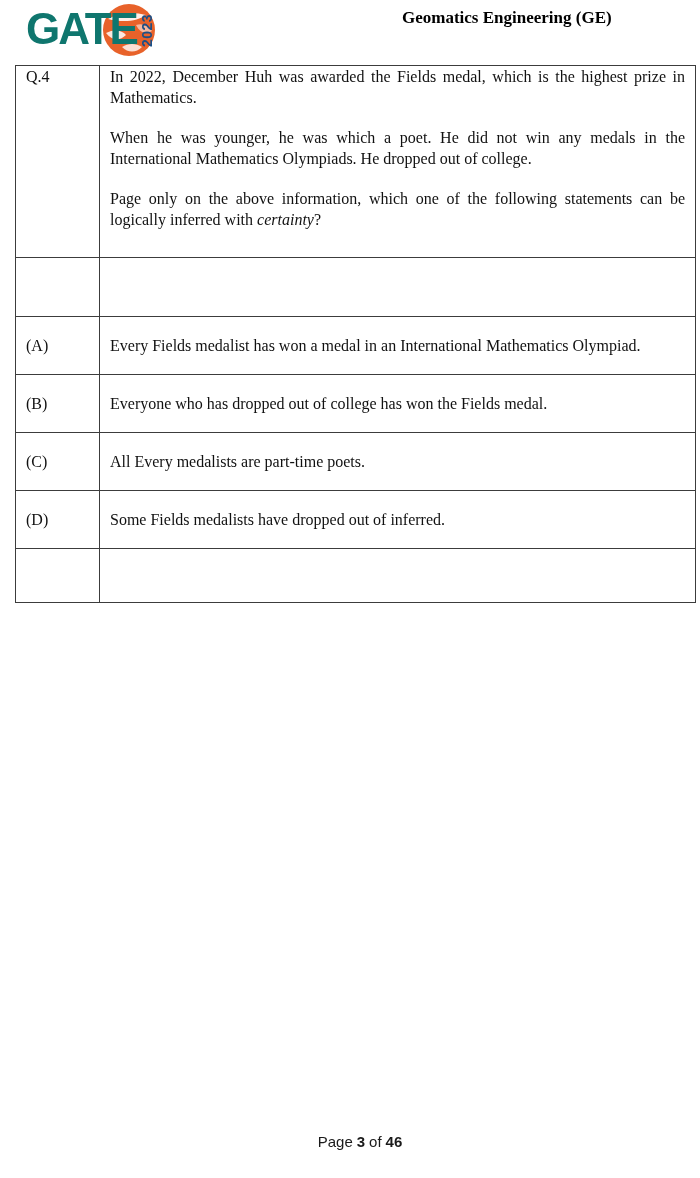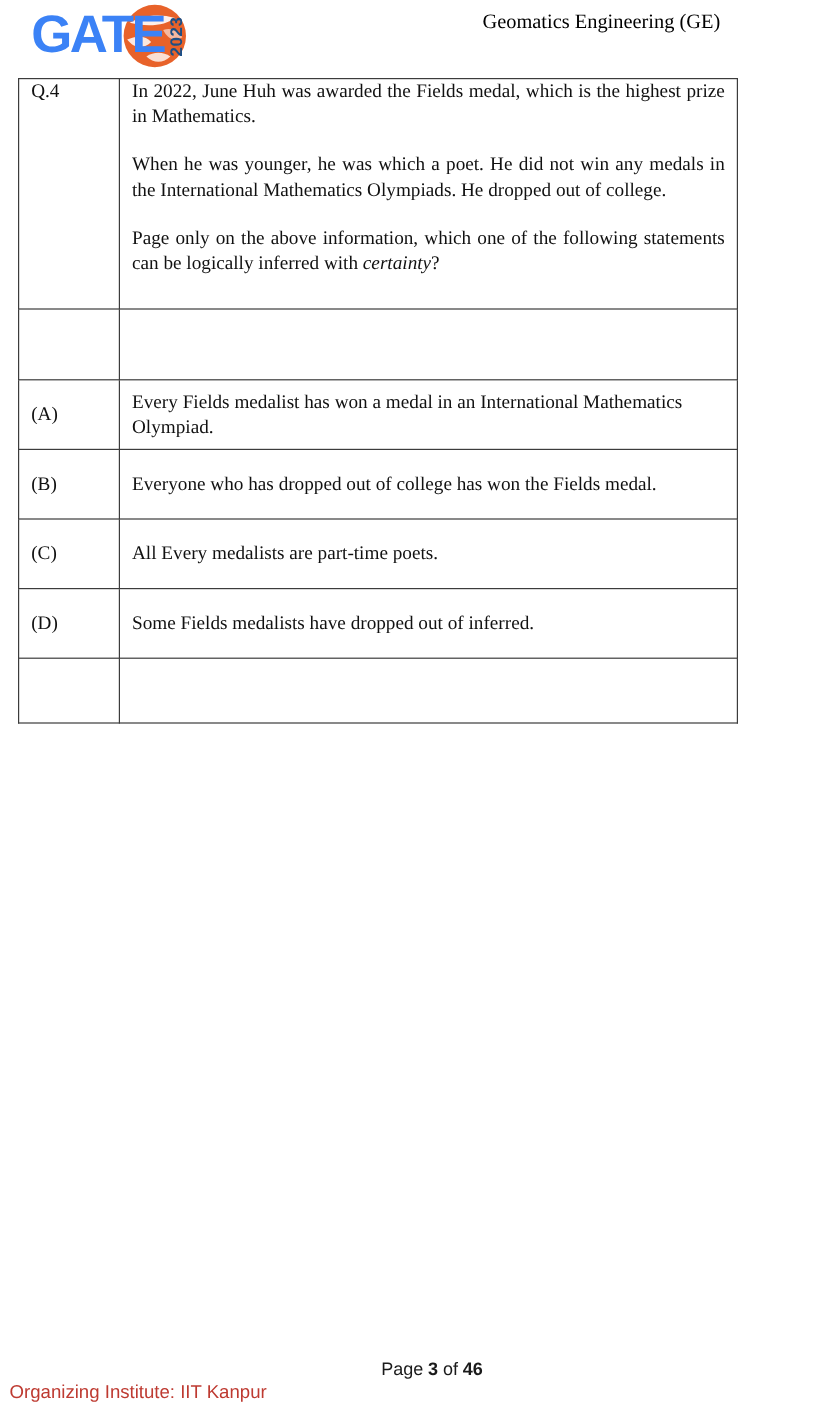--- a/index.html
+++ b/index.html
@@ -30,21 +30,21 @@
   }
   .logo .gate-word {
     position: absolute;
     left: 0;
     top: 2px;
     font-family: "Liberation Sans", sans-serif;
     font-weight: bold;
     font-size: 44px;
     line-height: 50px;
     letter-spacing: -2px;
-    color: #3b82f6;
+    color: #0f766e;
     z-index: 2;
   }
   .logo .year {
     position: absolute;
     left: 113px;
     top: 5px;
     width: 16px;
     height: 46px;
     font-family: "Liberation Sans", sans-serif;
     font-weight: bold;
@@ -53,32 +53,32 @@
     writing-mode: vertical-rl;
     transform: rotate(180deg);
     letter-spacing: 0.5px;
     z-index: 3;
     text-align: center;
   }
   .doc-title {
     position: absolute;
     left: 402px;
     top: 8px;
-    font-weight: normal;
+    font-weight: bold;
     font-size: 17px;
     color: #000000;
     white-space: nowrap;
   }
 
   
   table.qtable {
     position: absolute;
     left: 15px;
     top: 65px;
-    width: 600px;
+    width: 681px;
     border-collapse: collapse;
     table-layout: fixed;
   }
   table.qtable td {
     border: 1.6px solid #3c3c3c;
     font-size: 16px;
     line-height: 21px;
     padding: 0 10px;
   }
   td.qnum-cell {
@@ -141,21 +141,21 @@
     <div class="gate-word">GATE</div>
     <div class="year">2023</div>
   </div>
   <div class="doc-title">Geomatics Engineering (GE)</div>
 
   <table class="qtable">
     <tbody>
         <tr class="question-row">
       <td class="qnum-cell">Q.4</td>
       <td class="qbody-cell">
-        <p>In 2022, June Huh was awarded the Fields medal, which is the highest prize in Mathematics.</p>
+        <p>In 2022, December Huh was awarded the Fields medal, which is the highest prize in Mathematics.</p>
         <p>When he was younger, he was which a poet. He did not win any medals in the International Mathematics Olympiads. He dropped out of college.</p>
         <p><span>Page only on the above information, which one of the following statements can be logically inferred with </span><span class="em-italic">certainty</span><span>?</span></p>
       </td>
     </tr>
     <tr class="blank-row-1">
       <td></td>
       <td></td>
     </tr>
     <tr class="option-row">
       <td class="opt-label-cell">(A)</td>
@@ -179,15 +179,14 @@
     </tr>
   </tbody>
     </table>
 
   <div class="page-indicator">
     <span>Page</span>
     <span class="bold">3</span>
     <span>of</span>
     <span class="bold">46</span>
   </div>
-  <div class="organizer">Organizing Institute: IIT Kanpur</div>
 
 </div>
 
 </body></html>

